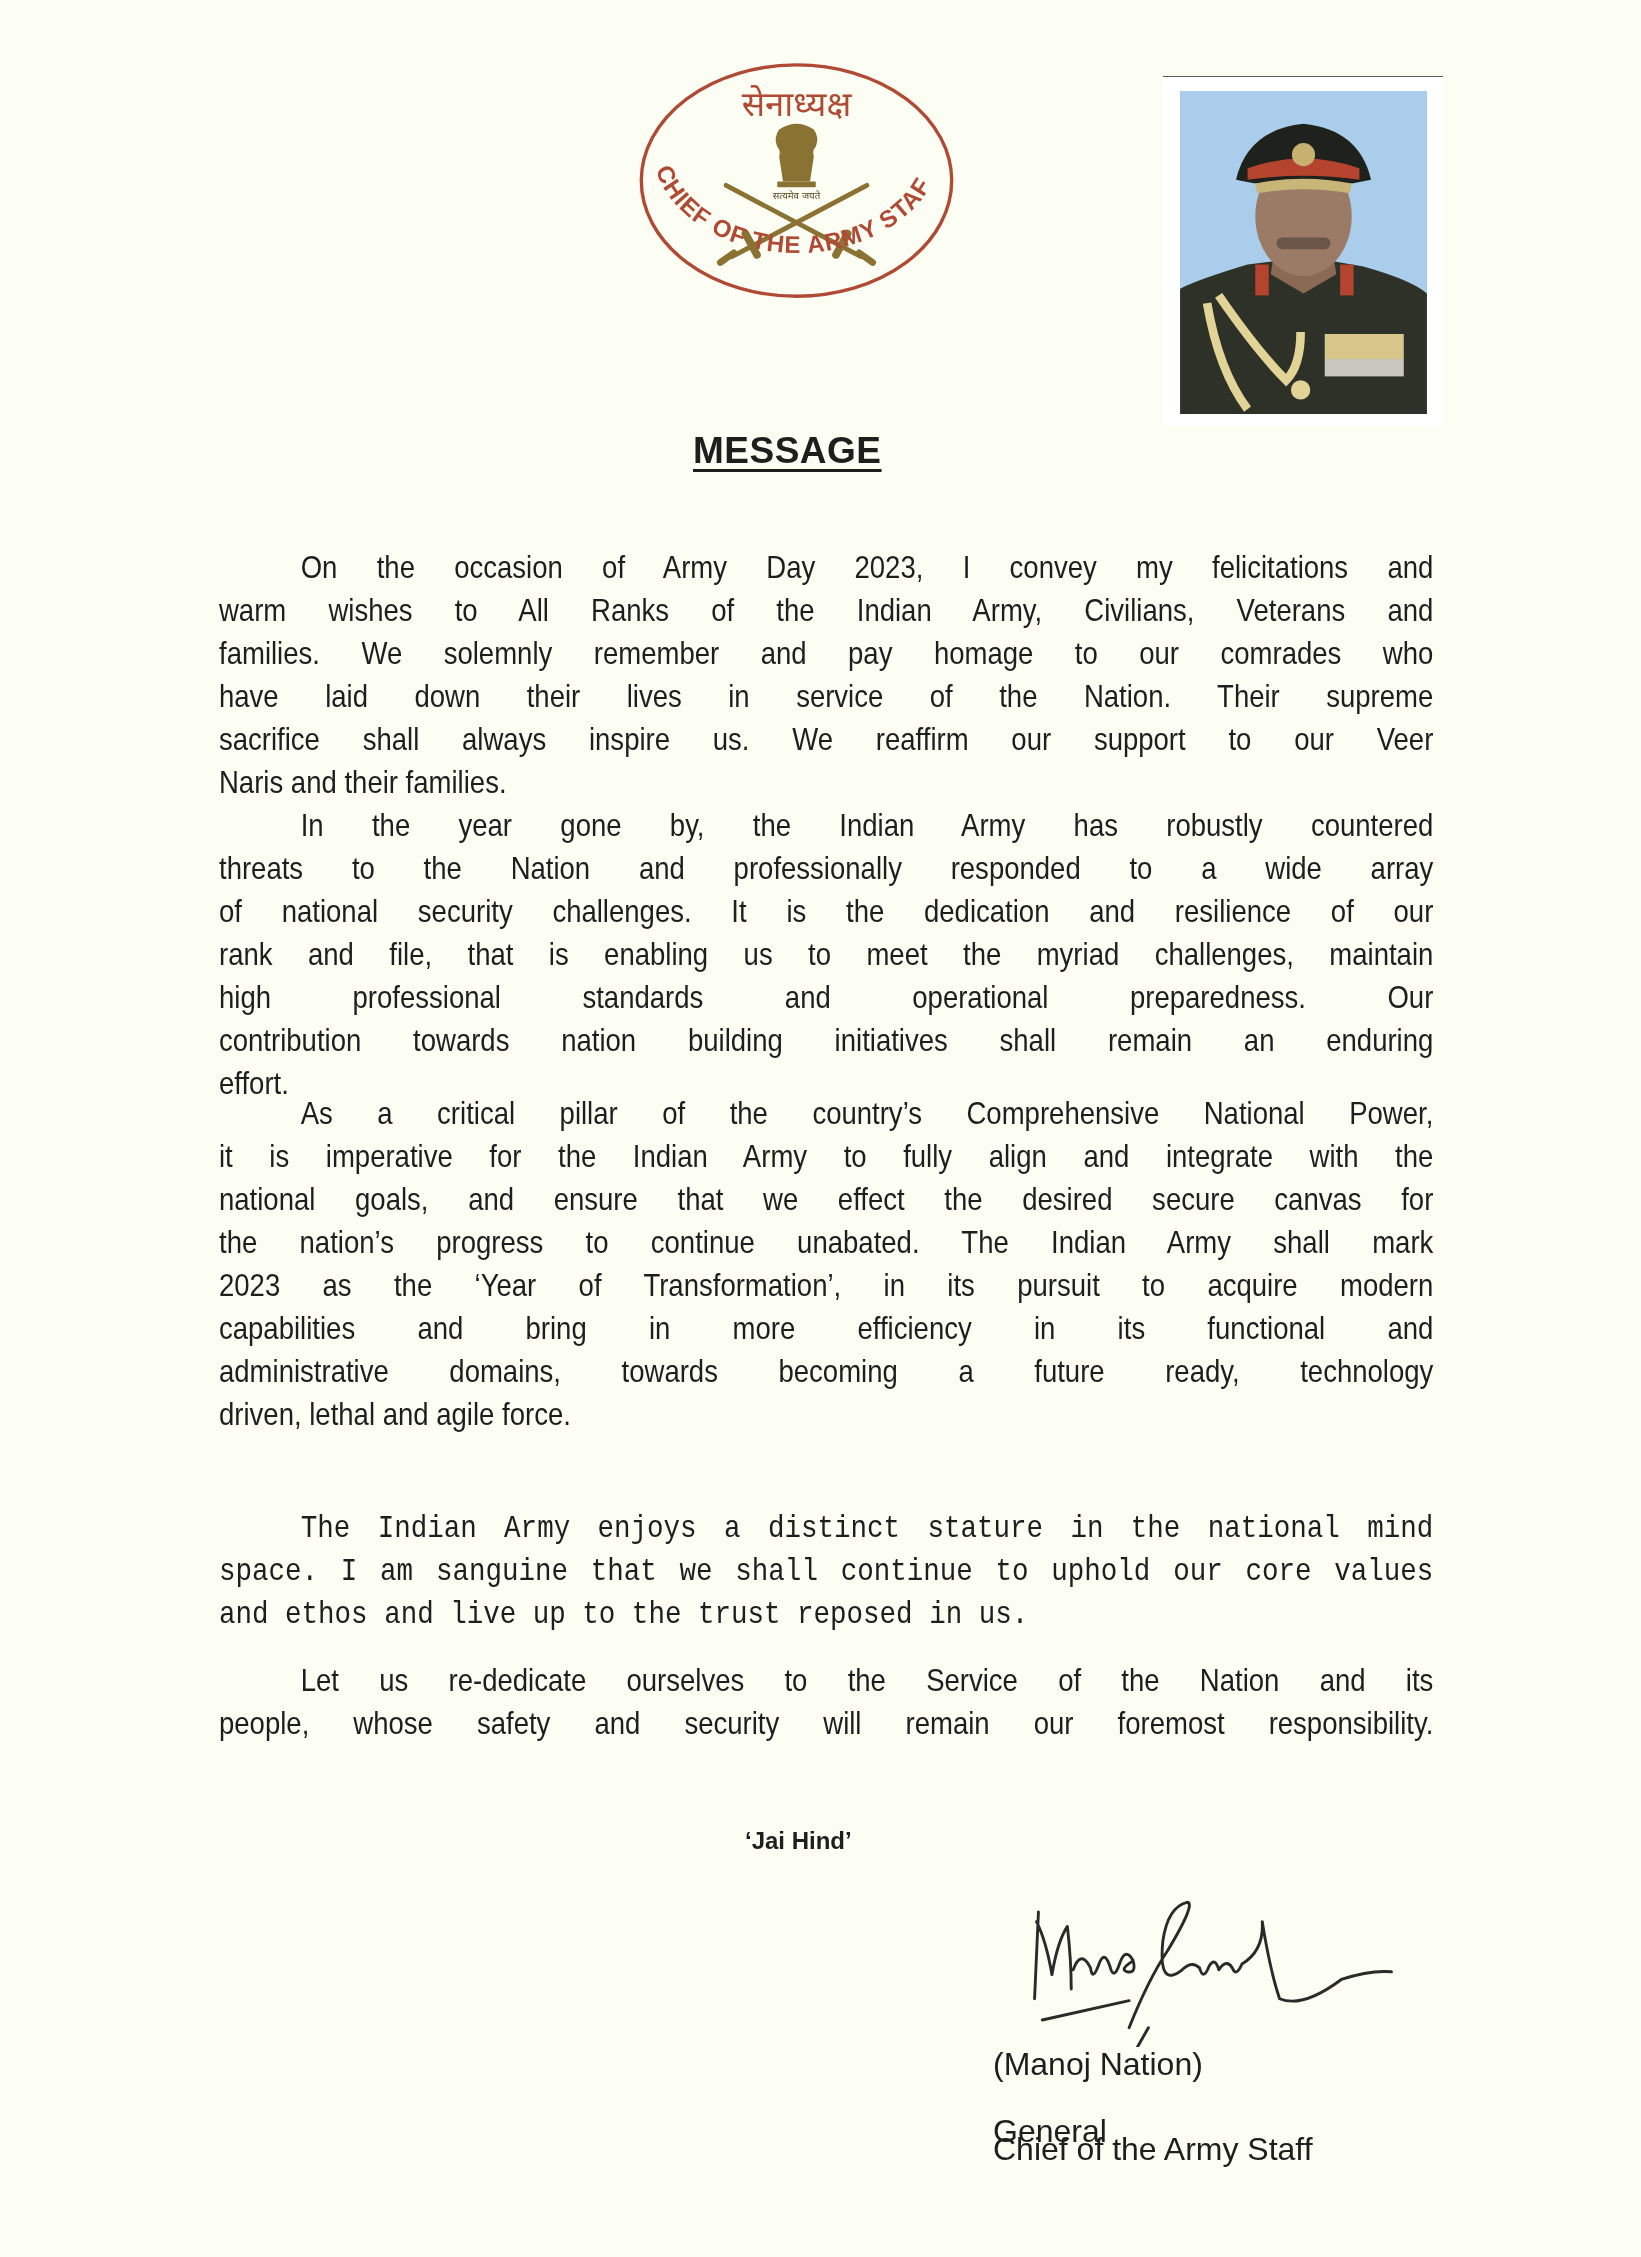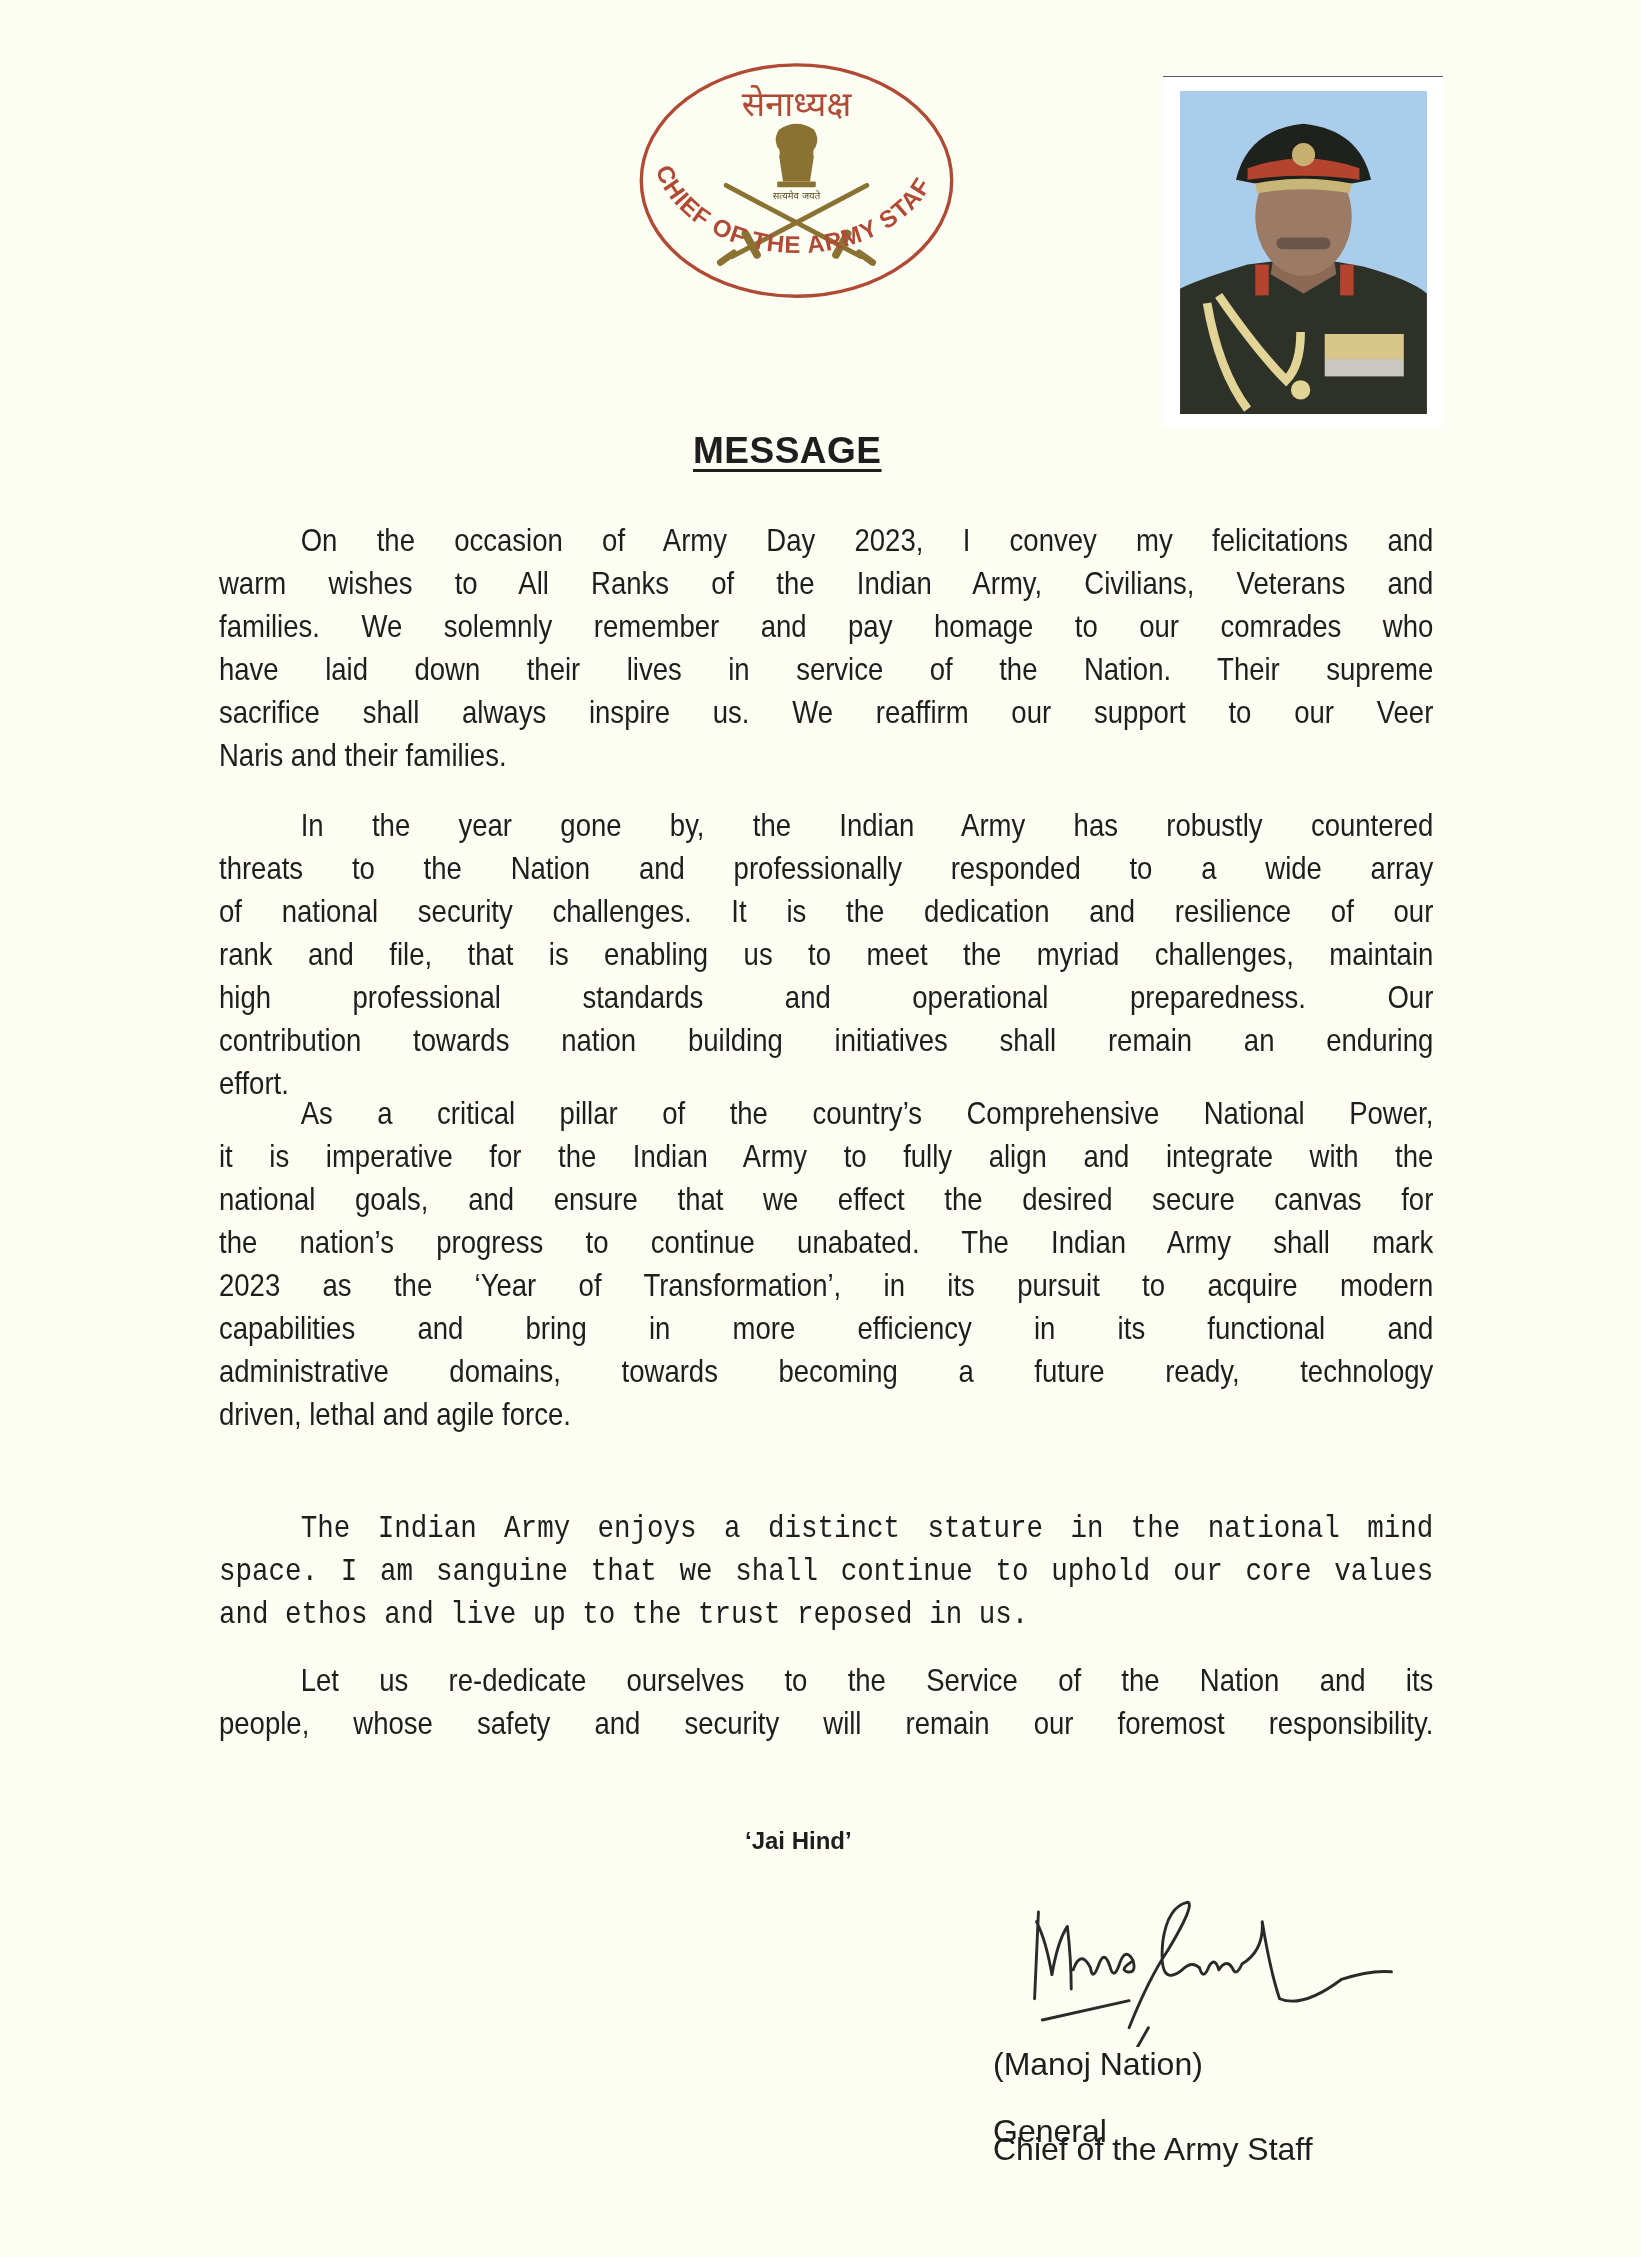--- a/index.html
+++ b/index.html
@@ -87,21 +87,21 @@
     <rect x="150" y="252" width="82" height="26" fill="#d9c68a"></rect>
     <rect x="150" y="278" width="82" height="18" fill="#c8c8c0"></rect>
 
     <path d="M28 220 Q40 290 70 330 M40 212 Q80 270 110 300 Q125 285 125 250" stroke="#e2d497" stroke-width="9" fill="none"></path>
     <circle cx="125" cy="310" r="10" fill="#e2d497"></circle>
   </svg>
 </div>
 
 <div id="heading" class="abs">MESSAGE</div>
 
-<div class="para" style="top:519px;">
+<div class="para" style="top:546px;">
   <div class="narrow">
     <span class="line indent">On the occasion of Army Day 2023, I convey my felicitations and</span>
     <span class="line">warm wishes to All Ranks of the Indian Army, Civilians, Veterans and</span>
     <span class="line">families. We solemnly remember and pay homage to our comrades who</span>
     <span class="line">have laid down their lives in service of the Nation. Their supreme</span>
     <span class="line">sacrifice shall always inspire us. We reaffirm our support to our Veer</span>
     <span class="line last">Naris and their families.</span>
   </div>
 </div>
 

